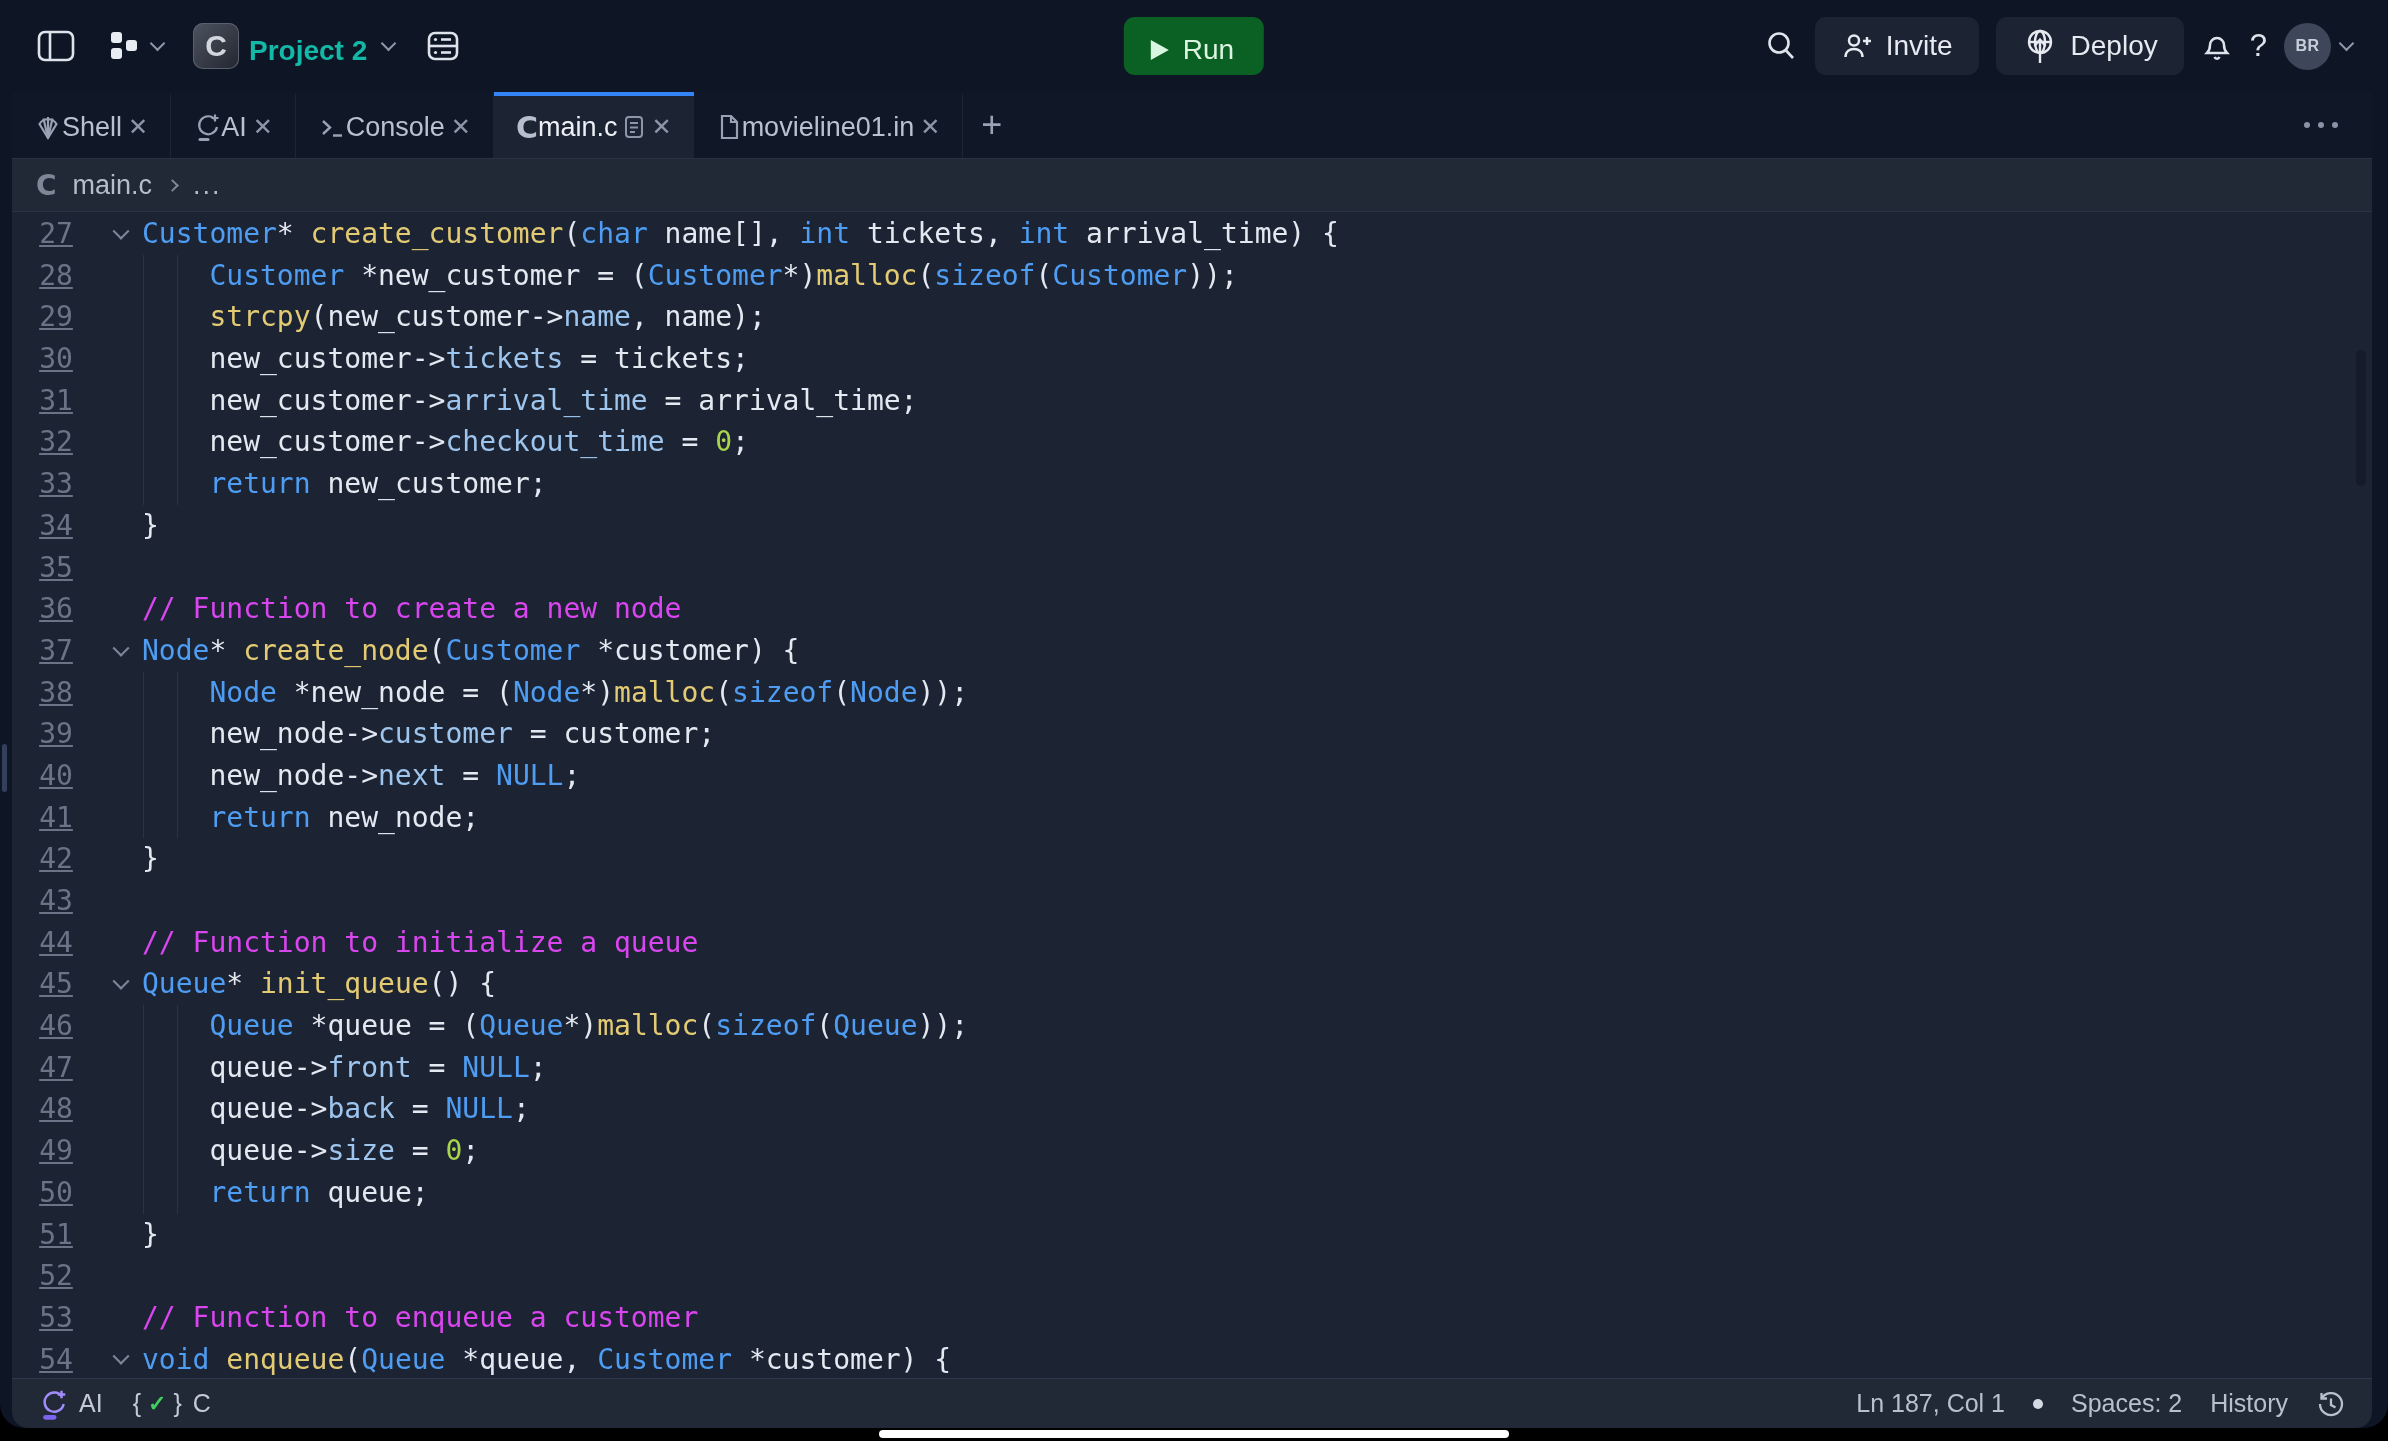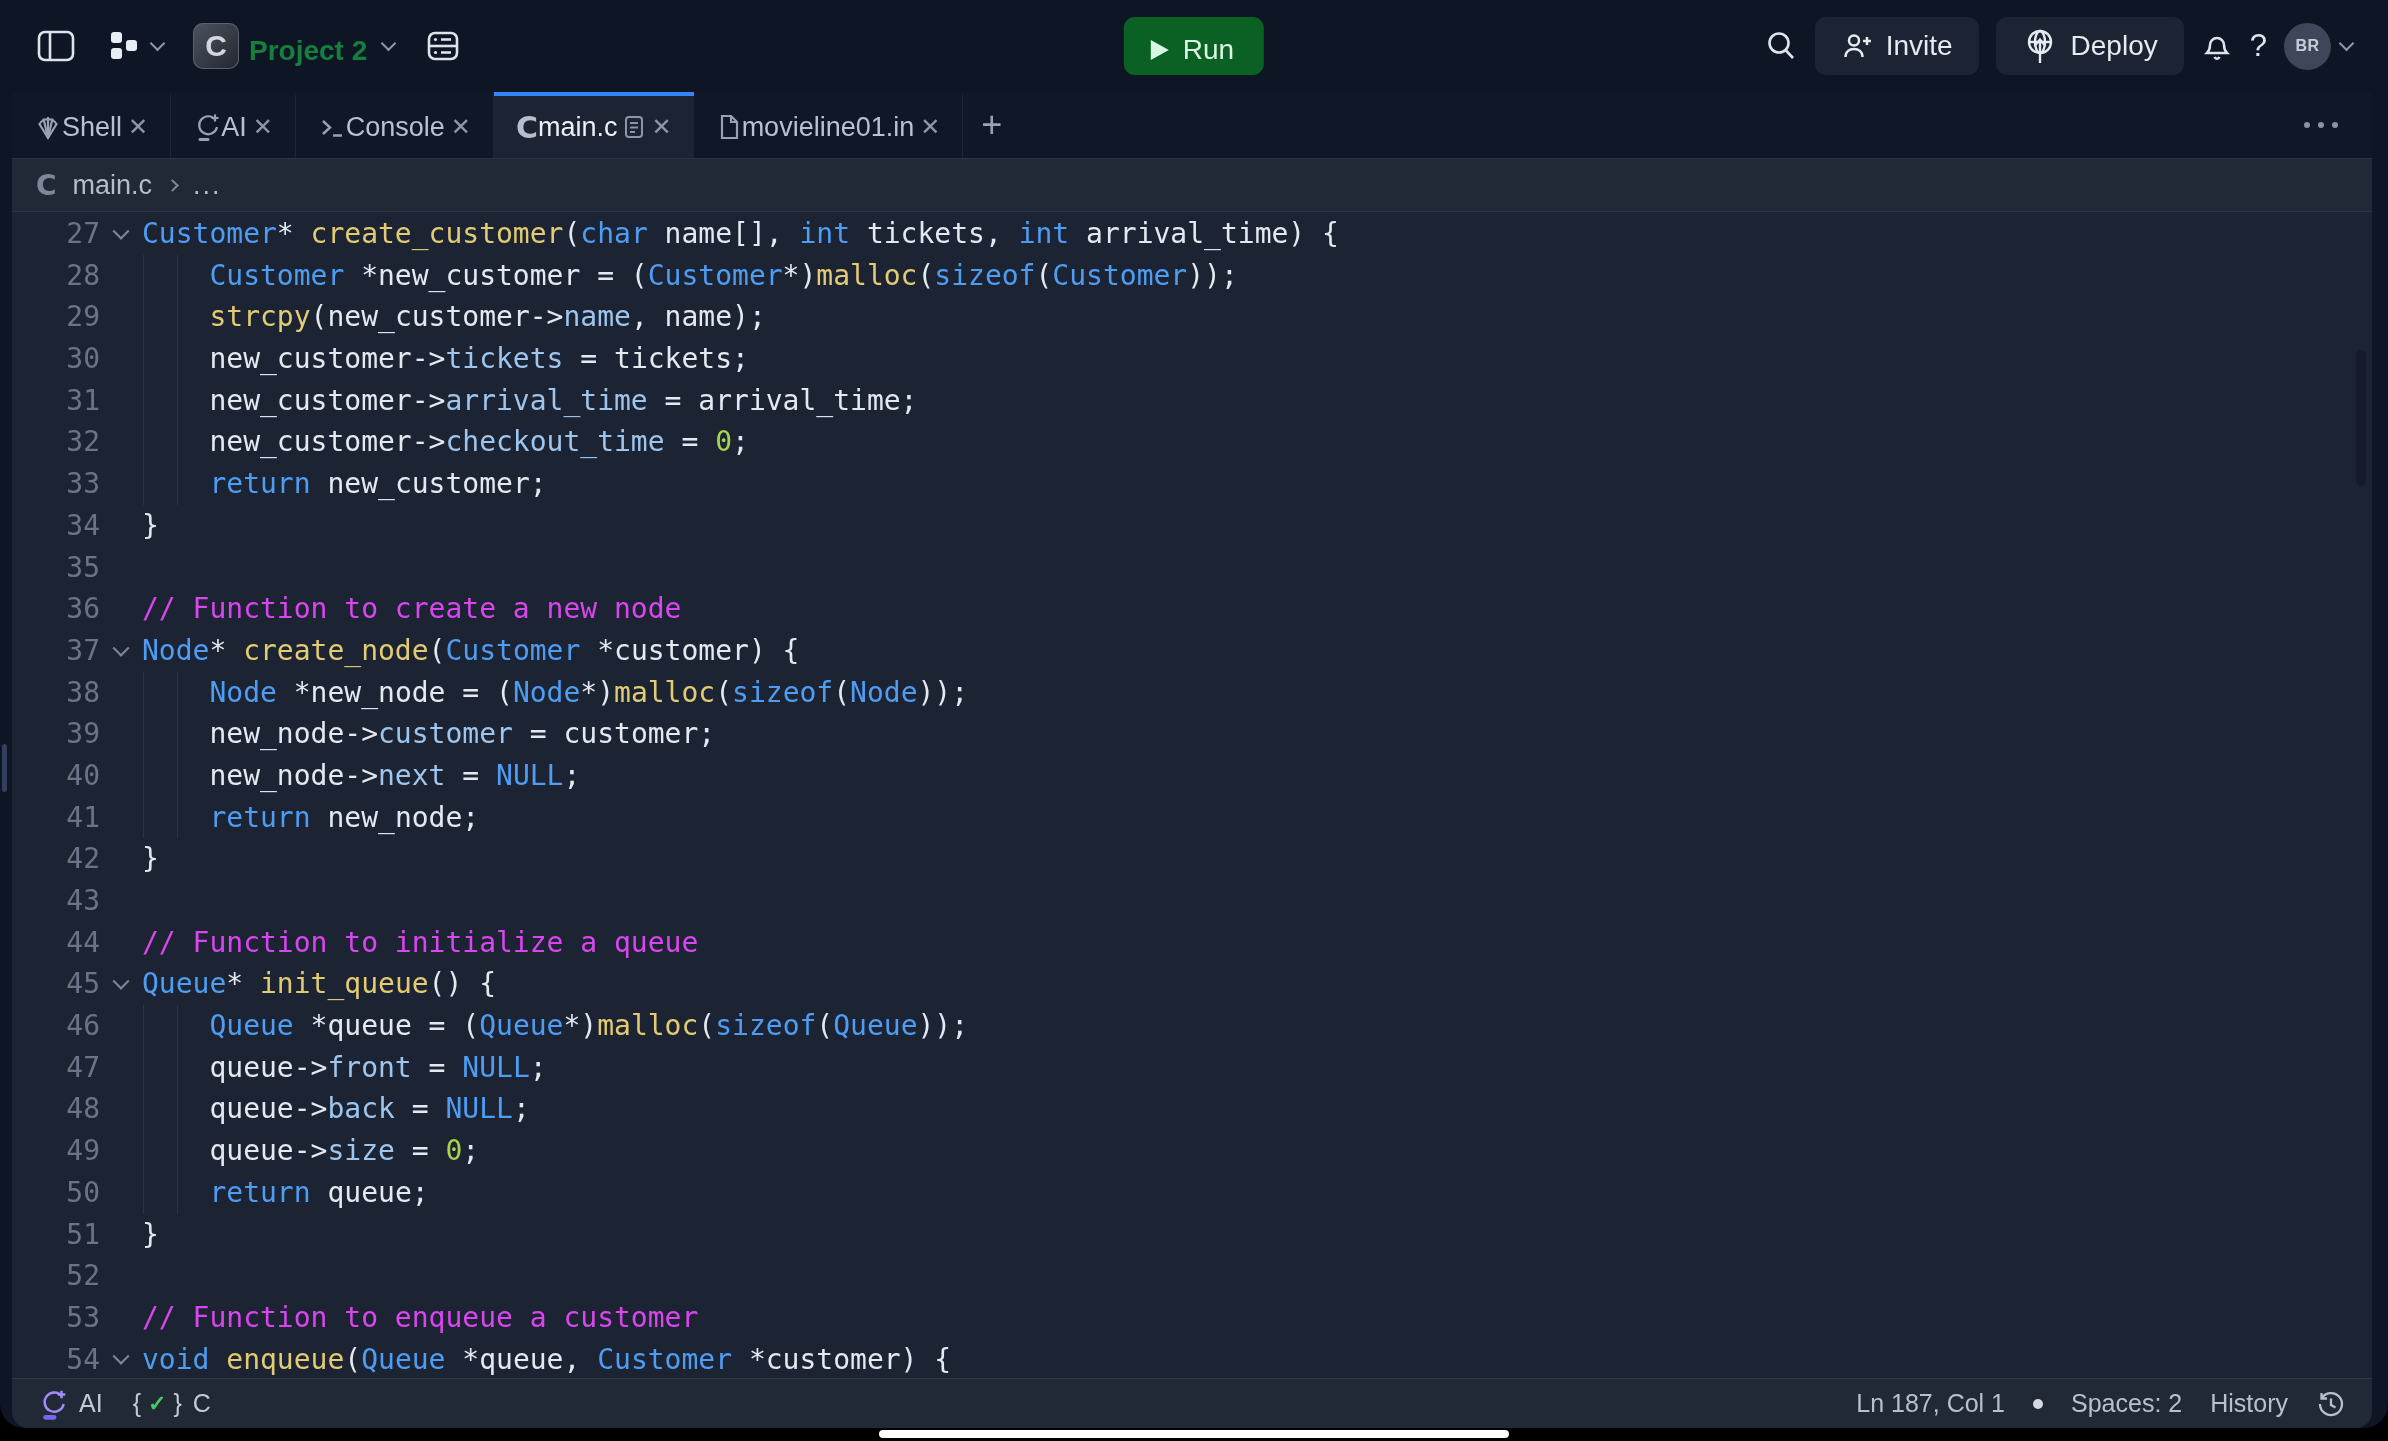--- a/index.html
+++ b/index.html
@@ -11,21 +11,21 @@
   .header{height:92px;flex:0 0 92px;display:flex;align-items:center;justify-content:space-between;
     padding:0 36px;position:relative;color:#dfe4ec;}
   .hgroup{display:flex;align-items:center;gap:30px;}
   .iconbtn{display:flex;align-items:center;gap:10px;cursor:pointer;background:none;border:none;padding:0;color:#dfe4ec;}
   svg{display:block;}
   .chev{width:11px;height:11px;border-right:2.5px solid #8f97a9;border-bottom:2.5px solid #8f97a9;
     transform:rotate(45deg);margin-top:-5px;}
   .cbadge{width:46px;height:46px;border-radius:10px;background:linear-gradient(135deg,#4d5361,#22262f);
     display:flex;align-items:center;justify-content:center;font-weight:800;font-size:30px;color:#d2d6dd;
     box-shadow:inset 0 0 0 1px #5a6070;}
-  .ptitle{font-size:28px;font-weight:600;color:#15803d;margin-top:10px;}
+  .ptitle{font-size:28px;font-weight:600;color:#14b8a6;margin-top:10px;}
   .runbtn{position:absolute;left:50%;top:50%;transform:translate(-50%,-50%);
     background:#0b6124;border:none;border-radius:11px;height:58px;padding:7px 30px 0 24px;
     display:flex;align-items:center;gap:13px;color:#dcf5e2;font-size:28px;font-weight:500;cursor:pointer;}
   .pillbtn{background:#1c2333;border:none;border-radius:11px;height:58px;padding:0 26px;
     display:flex;align-items:center;gap:13px;color:#e6eaf1;font-size:28px;cursor:pointer;}
   .help{font-size:31px;color:#dfe4ec;}
   .avatar{width:47px;height:47px;border-radius:50%;background:#3e4759;display:flex;align-items:center;
     justify-content:center;font-size:16px;font-weight:600;color:#c9d0dc;letter-spacing:.5px;}
   
   .workspace{flex:1;margin:0 16px 0 12px;display:flex;flex-direction:column;
@@ -48,21 +48,21 @@
   .breadcrumb .cglyph{font-size:28px;color:#7e8798;}
   .bfile{font-size:27px;color:#b6bdca;}
   .bsep{width:9px;height:9px;border-right:2.5px solid #7e8798;border-top:2.5px solid #7e8798;
     transform:rotate(45deg);}
   .bdots{font-size:27px;color:#b6bdca;letter-spacing:2px;}
   
   .editor{flex:1;background:#1c2333;position:relative;overflow:hidden;
     font-family:"DejaVu Sans Mono",monospace;font-size:28px;line-height:41.7px;}
   .code-lines{padding-top:1px;}
   .cl{display:flex;height:41.7px;}
-  .ln{width:88px;text-align:right;color:#6b7487;flex:0 0 88px;user-select:none;}
+  .ln{width:88px;text-align:center;color:#6b7487;flex:0 0 88px;user-select:none;text-decoration:underline;}
   .fold{width:42px;flex:0 0 42px;display:flex;align-items:center;justify-content:center;}
   .fold.has::before{content:"";width:10px;height:10px;border-right:2.5px solid #7e8798;
     border-bottom:2.5px solid #7e8798;transform:rotate(45deg) translate(-2px,-2px);}
   .codetext{white-space:pre;position:relative;flex:1;color:#e4e9f1;}
   .codetext.guides::before,.codetext.guides::after{content:"";position:absolute;top:0;bottom:0;
     border-left:1px solid #2b3346;}
   .codetext.guides::before{left:1px;}
   .codetext.guides::after{left:calc(2ch + 1px);}
   .tk-k{color:#4e9df3}.tk-f{color:#e3cb74}.tk-m{color:#9ec5ed}.tk-c{color:#d946ef}
   .tk-n{color:#a9d44e}.tk-p{color:#e4e9f1}

